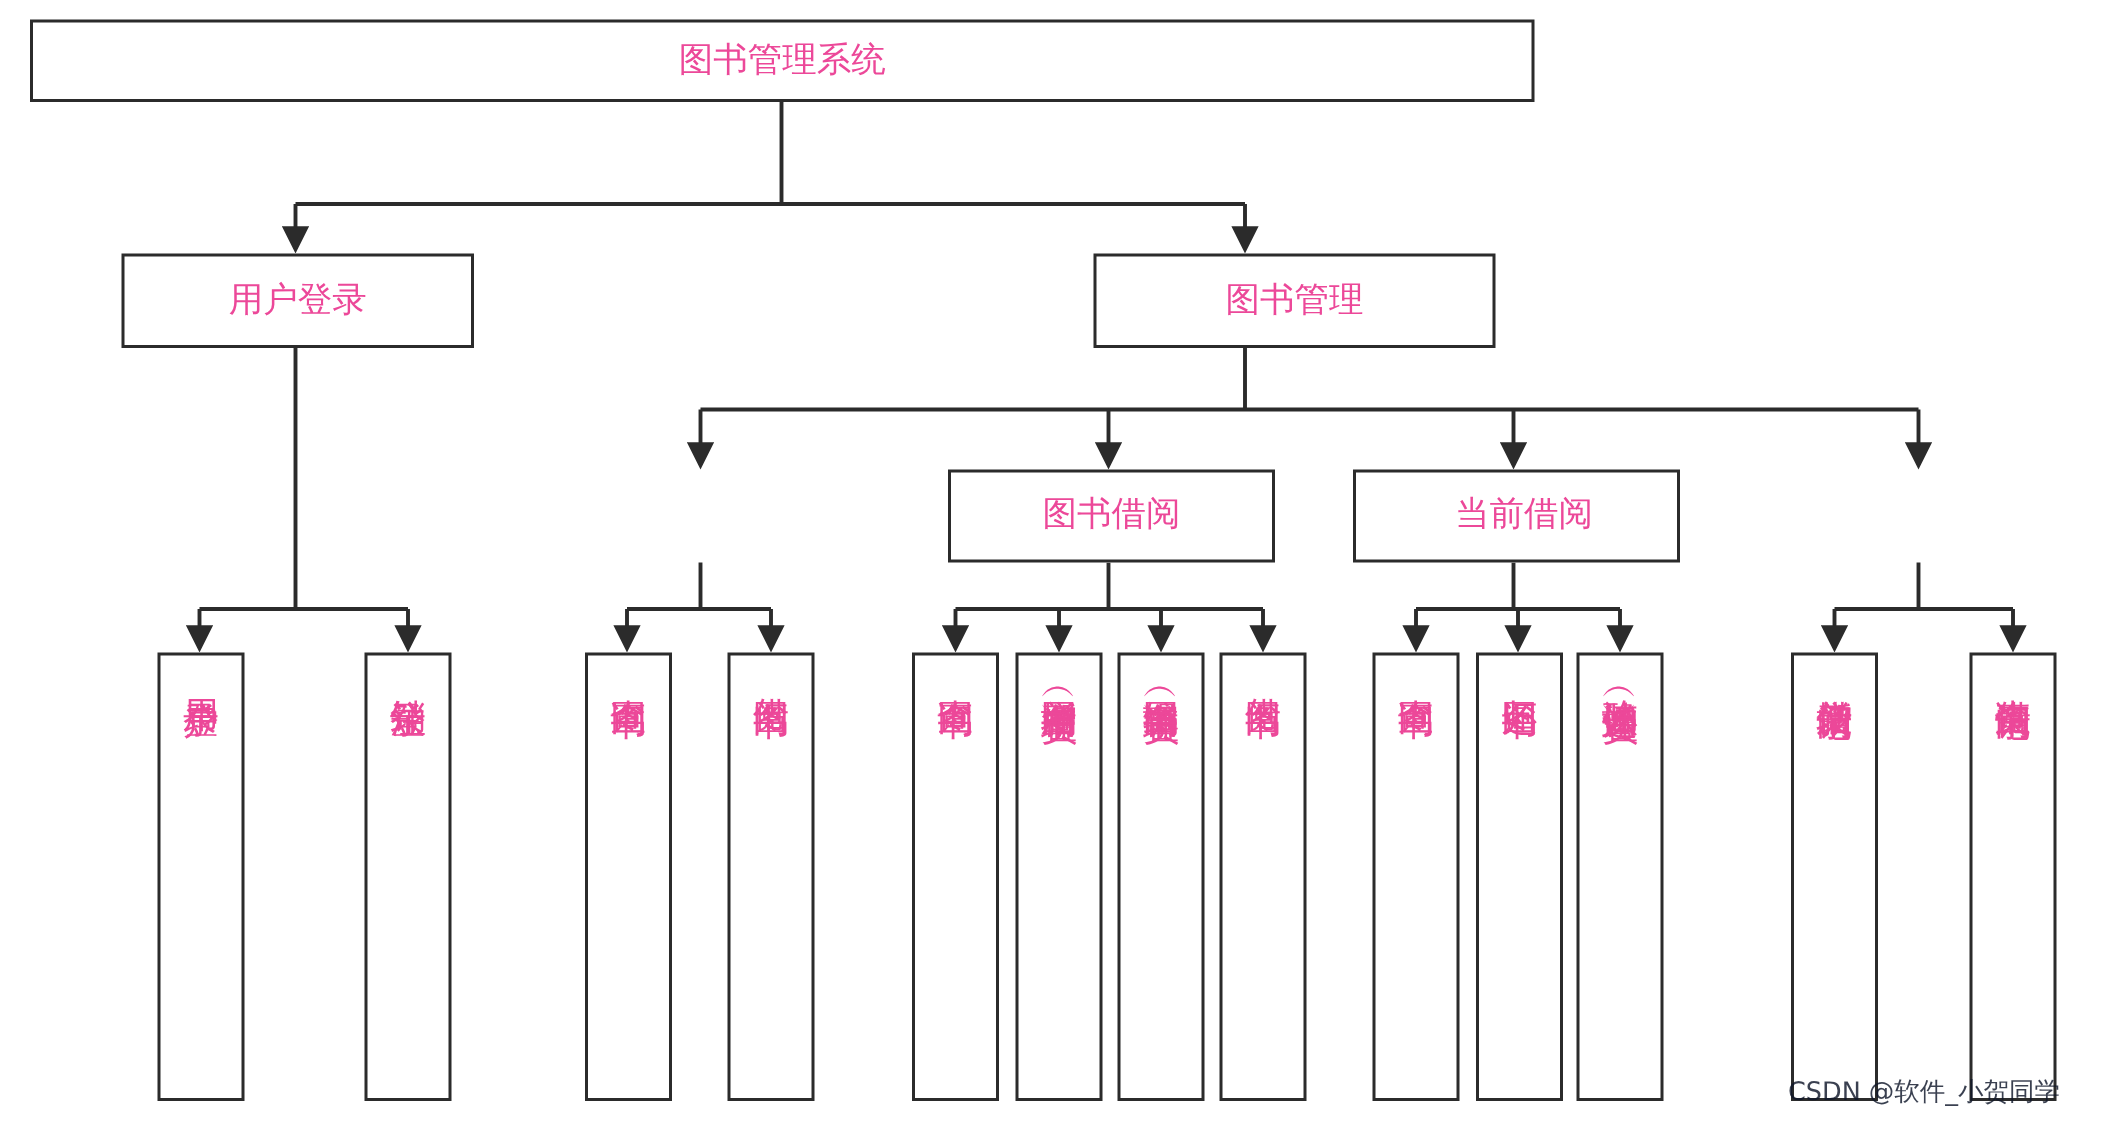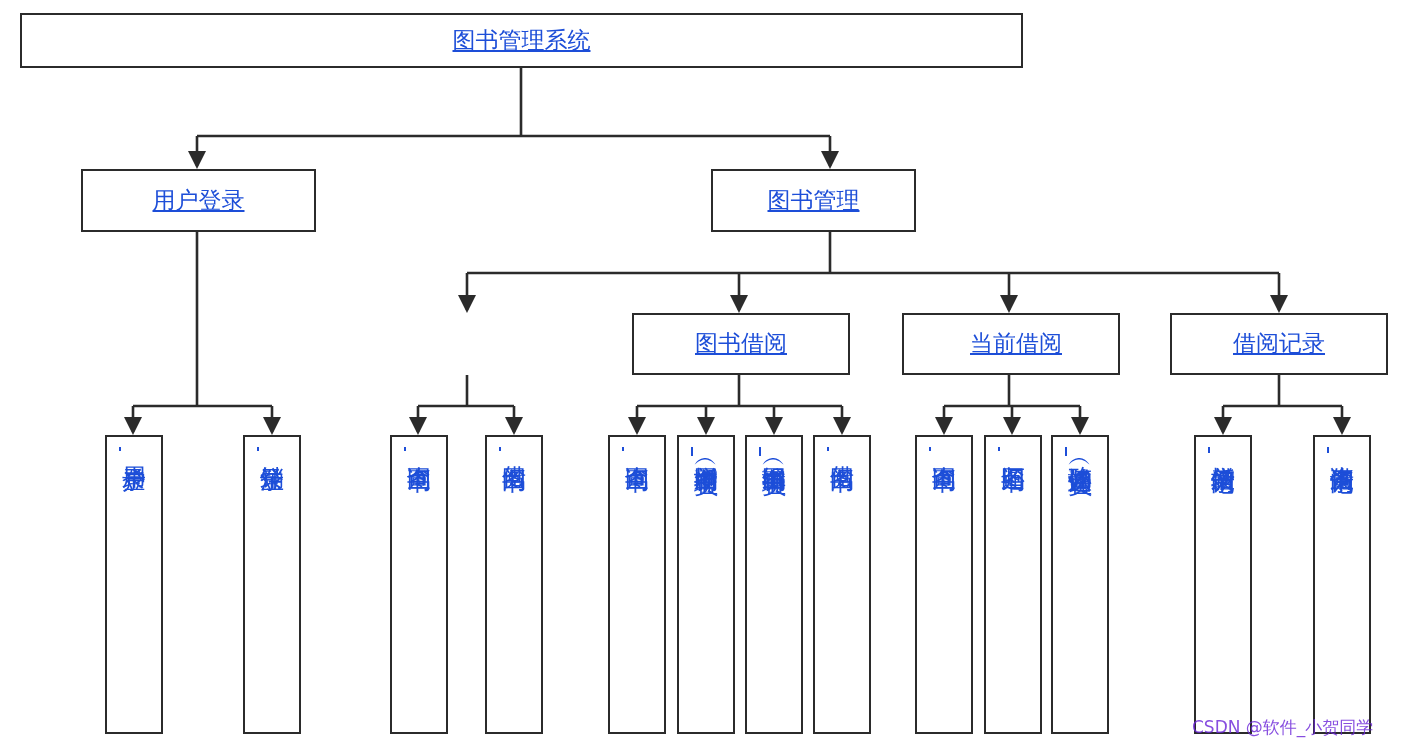--- a/index.html
+++ b/index.html
@@ -30,25 +30,24 @@
     position: absolute;
     box-sizing: border-box;
     background: #ffffff;
     border: 2px solid #2b2b2b;
     display: flex;
     align-items: center;
     justify-content: center;
     z-index: 2;
   }
   .node-label {
-    color: #1d4ed8;
+    color: #ec4899;
     line-height: 1.18;
     text-align: center;
     white-space: pre;
-    text-decoration: underline;
   }
   .node.horiz .node-label {
     font-size: 23px;
     writing-mode: horizontal-tb;
   }
   .node.vert {
     padding: 10px 0;
     align-items: flex-start;
   }
   .node.vert .node-label {
@@ -56,21 +55,21 @@
     writing-mode: vertical-rl;
     text-orientation: upright;
     letter-spacing: 1px;
     line-height: 1.0;
   }
   #watermark {
     position: absolute;
     left: 1192px;
     top: 716px;
     font-size: 17px;
-    color: #6d28d9;
+    color: #0f172a;
     opacity: 0.82;
     white-space: nowrap;
     z-index: 5;
   }
 </style>
 </head>
 <body>
 
 <div id="diagram-root">
 
@@ -124,32 +123,29 @@
     </g>
   </svg>
 
   <div class="node horiz" style="left:20px; top:13px; width:1003px; height:55px;">
     <span class="node-label">图书管理系统</span>
   </div>
 
   <div class="node horiz" style="left:81px; top:169px; width:235px; height:63px;">
     <span class="node-label">用户登录</span>
   </div>
-  <div class="node horiz" style="left:711px; top:169px; width:205px; height:63px;">
+  <div class="node horiz" style="left:729px; top:169px; width:268px; height:63px;">
     <span class="node-label">图书管理</span>
   </div>
 
   <div class="node horiz" style="left:632px; top:313px; width:218px; height:62px;">
     <span class="node-label">图书借阅</span>
   </div>
   <div class="node horiz" style="left:902px; top:313px; width:218px; height:62px;padding-left:10px;">
     <span class="node-label">当前借阅</span>
-  </div>
-  <div class="node horiz" style="left:1170px; top:313px; width:218px; height:62px;">
-    <span class="node-label">借阅记录</span>
   </div>
 
   <div class="node vert" style="left:105px; top:435px; width:58px; height:299px;">
     <span class="node-label">用户登录</span>
   </div>
   <div class="node vert" style="left:243px; top:435px; width:58px; height:299px;">
     <span class="node-label">注销登录</span>
   </div>
 
   <div class="node vert" style="left:390px; top:435px; width:58px; height:299px;">

